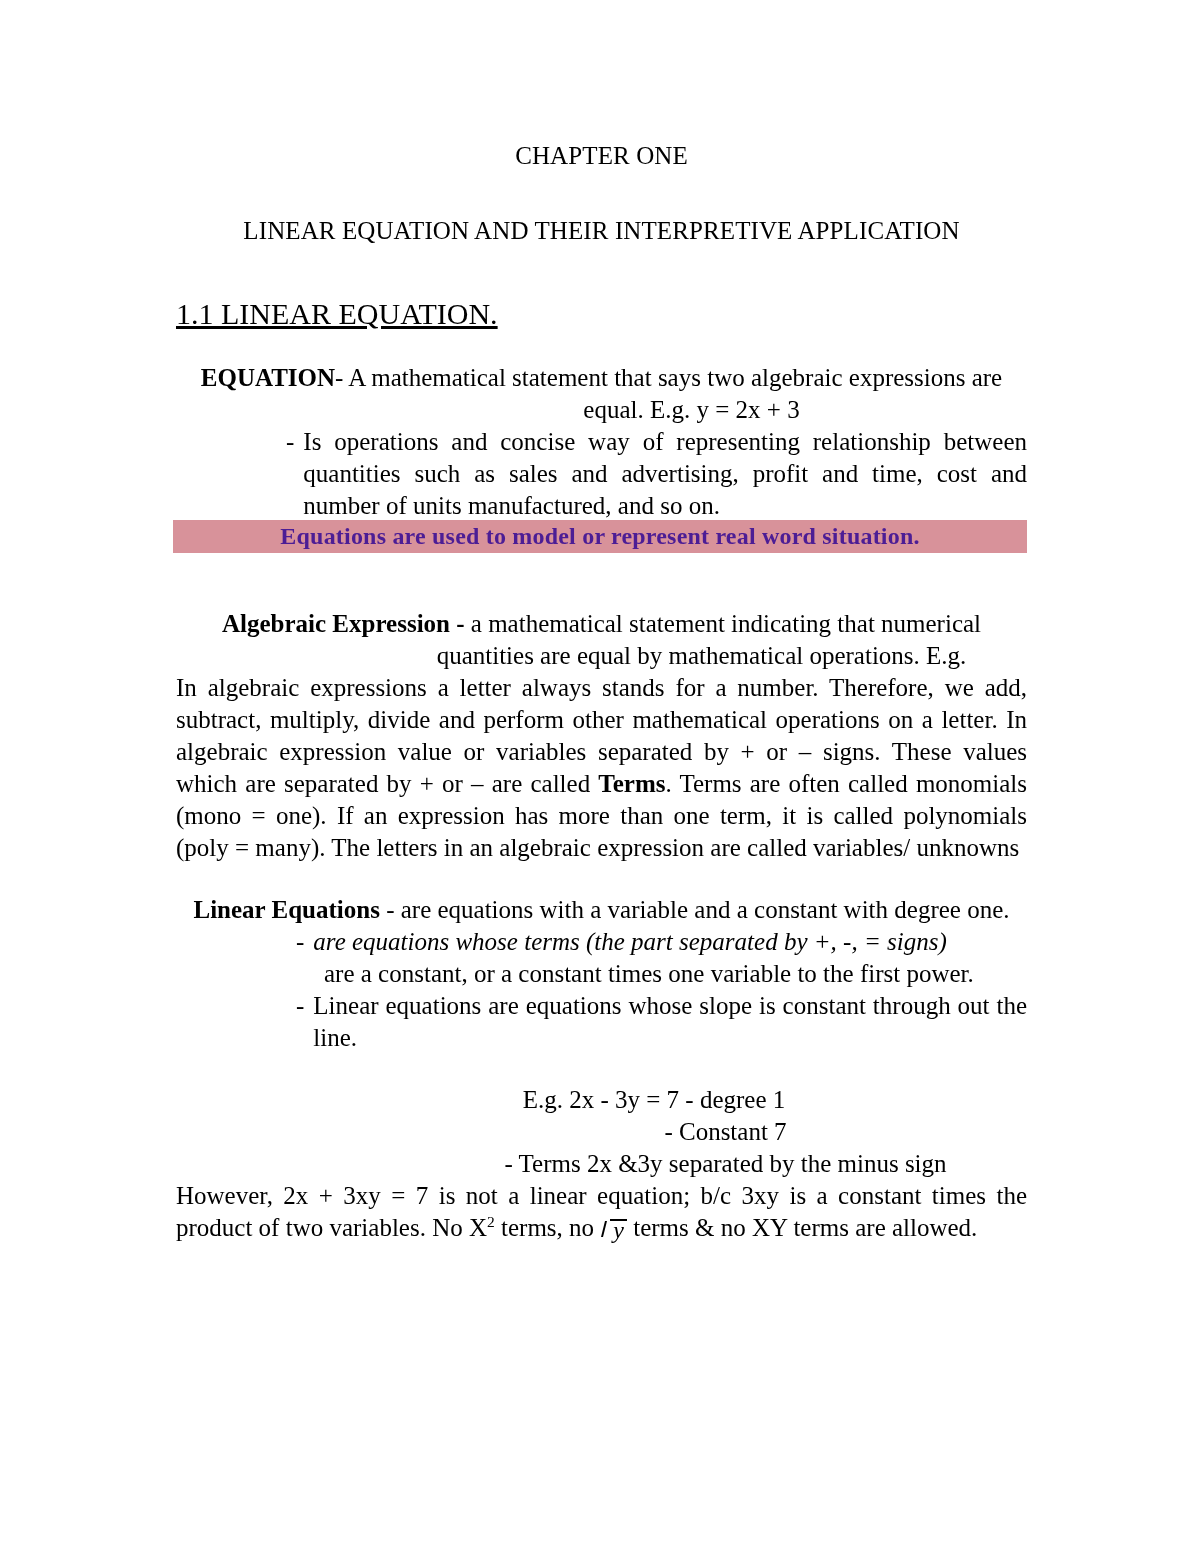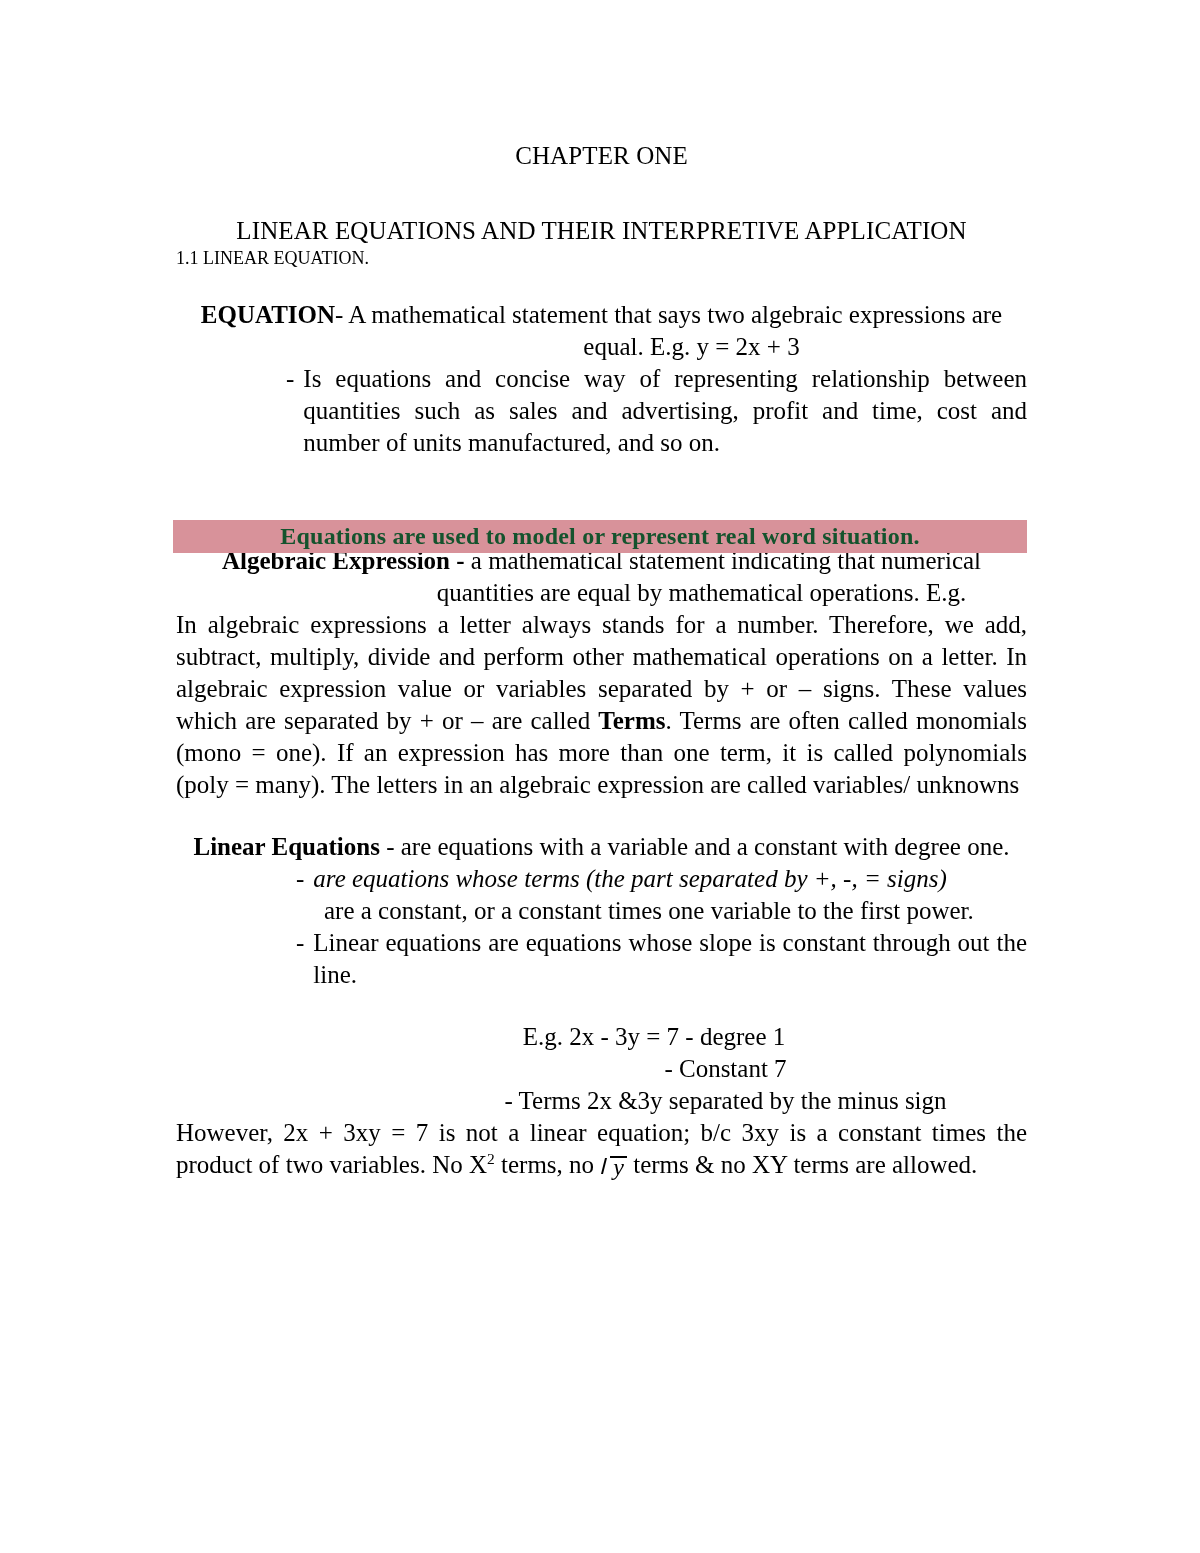--- a/index.html
+++ b/index.html
@@ -30,22 +30,24 @@
   .h-center {
     text-align: center;
     font-size: 25px;
     line-height: 1.25;
     letter-spacing: 0.1px;
   }
   .chapter-title { margin-top: 140px; }
   .doc-title { margin-top: 44px; }
 
   .section-heading {
-    font-size: 18px;
+    margin-top: 48px;
+    font-size: 30px;
     line-height: 1.25;
+    text-decoration: underline;
   }
 
   
   .block { margin-top: 30px; }
   .para {
     font-size: 25px;
     line-height: 1.28;
     text-align: justify;
   }
   .para.nojust { text-align: center; }
@@ -90,21 +92,21 @@
     height: 33px;
     background: #d8929a;
     display: flex;
     align-items: center;
     justify-content: center;
   }
   .banner-text {
     font-weight: bold;
     font-size: 24px;
     letter-spacing: 0.2px;
-    color: #14532d;
+    color: #4c1d95;
     white-space: nowrap;
   }
 
   
   .sqrt {
     display: inline-block;
     position: relative;
     padding-left: 13px;
     padding-right: 3px;
     font-style: italic;
@@ -143,33 +145,33 @@
 </style>
 </head>
 <body>
 
 <div class="page">
 
   <div class="content">
 
     <div class="h-center chapter-title">CHAPTER ONE</div>
 
-    <div class="h-center doc-title">LINEAR EQUATIONS AND THEIR INTERPRETIVE APPLICATION</div>
+    <div class="h-center doc-title">LINEAR EQUATION AND THEIR INTERPRETIVE APPLICATION</div>
 
     <div class="section-heading">1.1 LINEAR EQUATION.</div>
 
     <div class="block">
       <div class="para nojust">
         <span class="lead">EQUATION</span><span>-</span><span> A mathematical statement that says two algebraic expressions are</span>
       </div>
       <div class="para nojust indent-3">equal.  E.g. y = 2x + 3</div>
 
       <div class="dash-row indent-5">
         <span class="dash">-</span>
-        <span class="dash-body">Is equations and concise way of representing relationship between quantities such as sales and advertising, profit and time, cost and number of units manufactured, and so on.</span>
+        <span class="dash-body">Is operations and concise way of representing relationship between quantities such as sales and advertising, profit and time, cost and number of units manufactured, and so on.</span>
       </div>
     </div>
 
     <div style="height:86px"></div>
 
     <div>
       <div class="para nojust">
         <span class="lead">Algebraic Expression -</span><span> a mathematical statement indicating that numerical</span>
       </div>
       <div class="para nojust indent-4">quantities are equal by mathematical operations. E.g.</div>

